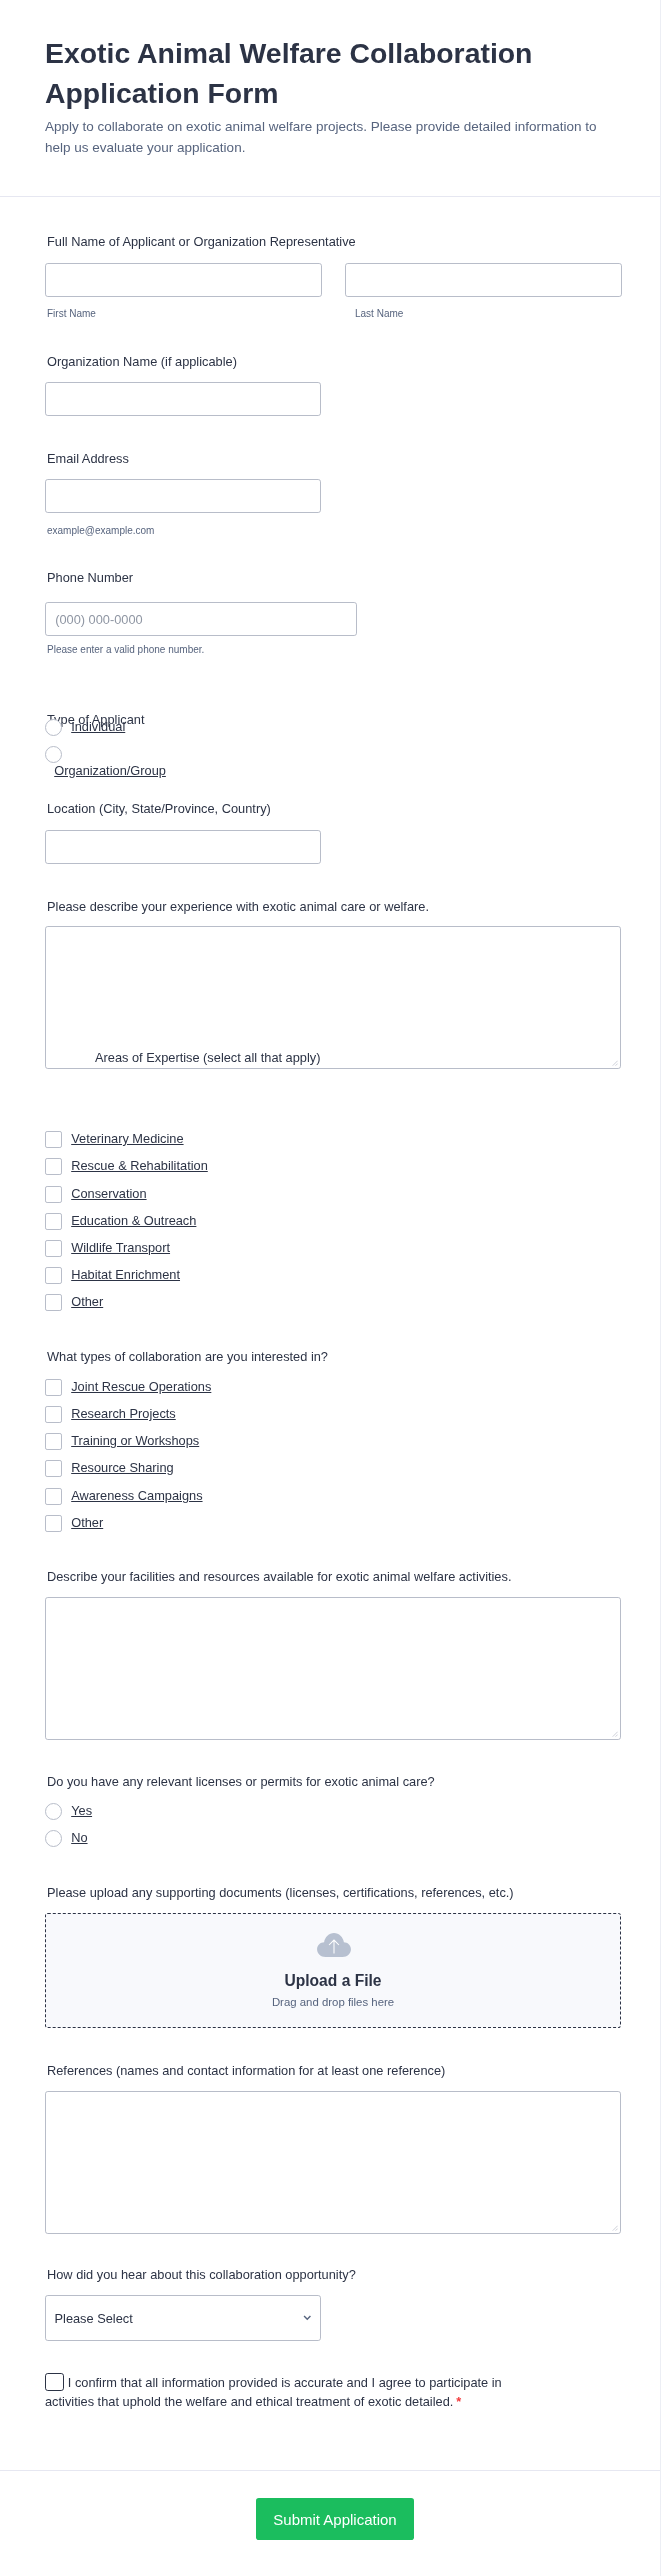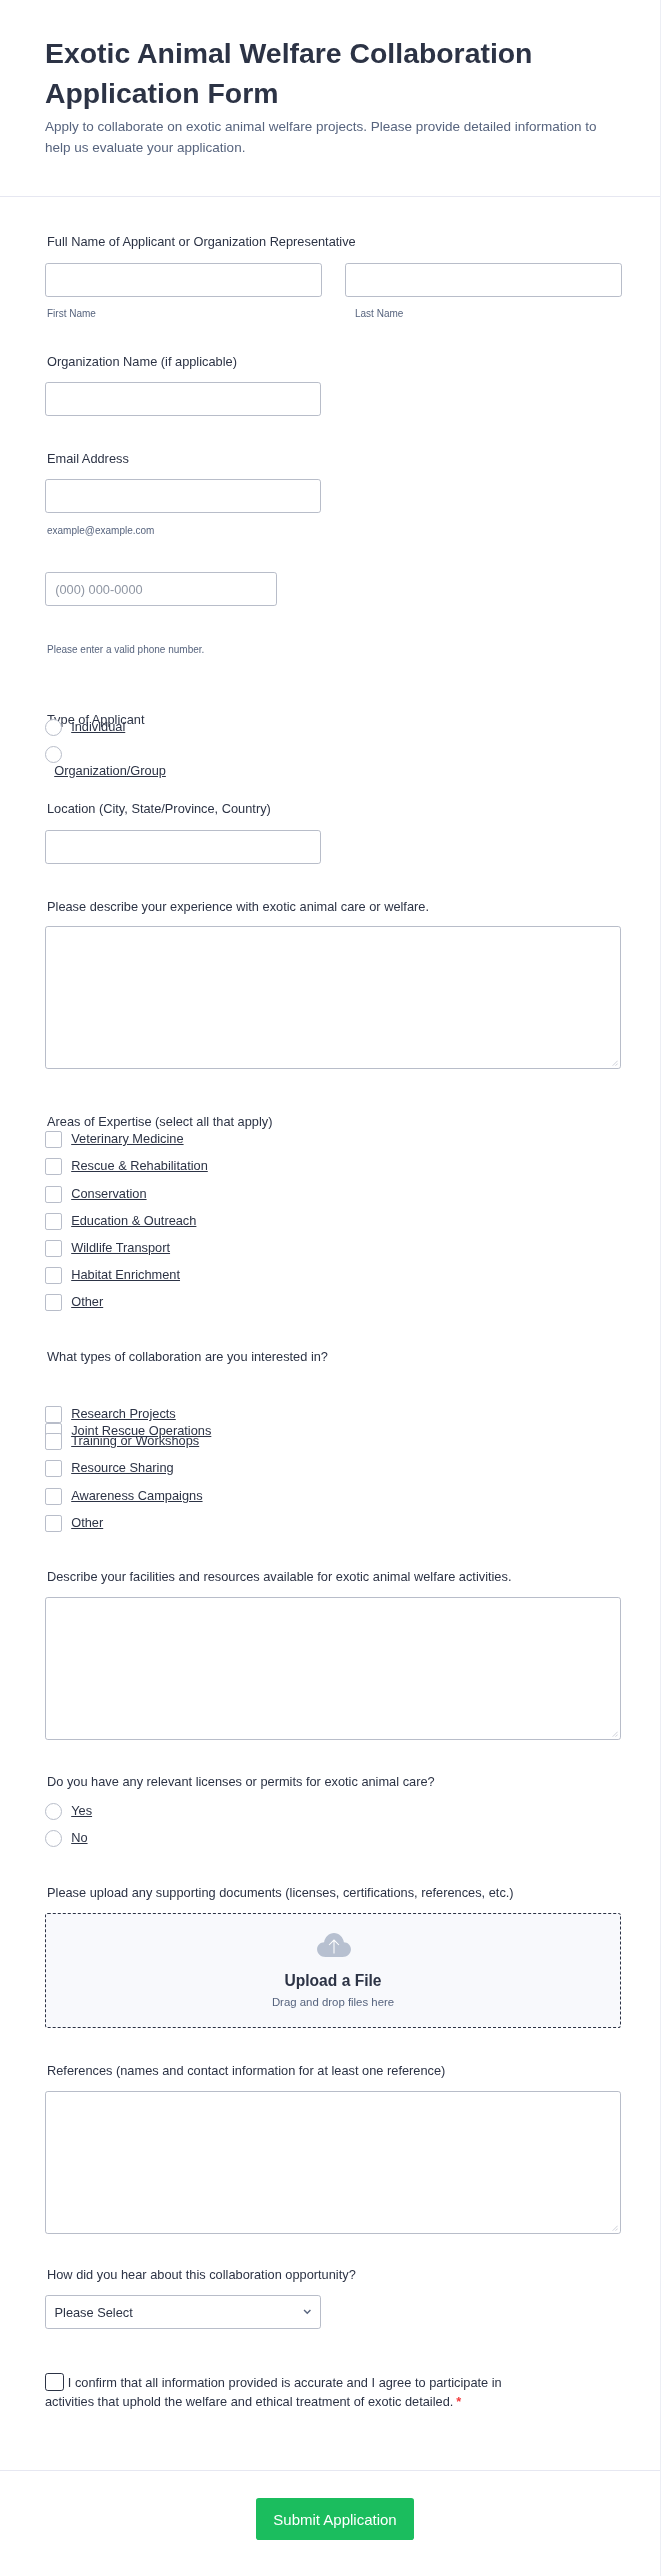--- a/index.html
+++ b/index.html
@@ -51,21 +51,21 @@
   }
   .upload-title {
     position: absolute; left: 0; right: 0; top: 58px; text-align: center;
     font-size: 15.6px; font-weight: 700; color: #2c3345;
   }
   .upload-sub {
     position: absolute; left: 0; right: 0; top: 82px; text-align: center;
     font-size: 11.4px; color: #57647e;
   }
   .select {
-    left: 45px; top: 2295px; width: 276px; height: 34px;
+    left: 45px; top: 2295px; width: 276px; height: 46px;
     border: 0.7px solid #b8bdc9; border-radius: 2.8px; background: #fff;
     display: flex; align-items: center; justify-content: space-between;
     padding: 0 8.5px 0 8.5px;
   }
   .select-text { font-size: 12.8px; color: #2c3345; }
   .confirm {
     left: 45px; top: 2373px; width: 498px;
     font-size: 12.8px; line-height: 19px; color: #2c3345;
   }
   .confirm-box {
@@ -97,21 +97,21 @@
 <div class="abs sublabel" style="left:346px; top:308px;padding-left:9px;">Last Name</div>
 
 <div class="abs label" style="top:353px;">Organization Name (if applicable)</div>
 <div class="abs input" style="left:45px; top:382px; width:276px;"></div>
 
 <div class="abs label" style="top:450px;">Email Address</div>
 <div class="abs input" style="left:45px; top:479px; width:276px;"></div>
 <div class="abs sublabel" style="left:47px; top:525px;">example@example.com</div>
 
 <div class="abs label" style="top:569px;">Phone Number</div>
-<div class="abs input" style="left:45px; top:572px; width:232px;">
+<div class="abs input" style="left:45px; top:602px; width:312px;">
   <div class="placeholder">(000) 000-0000</div>
 </div>
 <div class="abs sublabel" style="left:47px; top:644px;">Please enter a valid phone number.</div>
 
 <div class="abs label" style="top:689px;margin-top:22px;">Type of Applicant</div>
 <div class="abs opt" style="top:719px;">
   <span class="radio"></span>
   <span class="opt-label">Individual</span>
 </div>
 <div class="abs opt" style="top:746px;flex-direction:column;">
@@ -122,21 +122,21 @@
 <div class="abs label" style="top:800px;">Location (City, State/Province, Country)</div>
 <div class="abs input" style="left:45px; top:830px; width:276px;"></div>
 
 <div class="abs label" style="top:898px;">Please describe your experience with exotic animal care or welfare.</div>
 <div class="abs textarea" style="top:926px;">
   <svg class="resize" viewBox="0 0 9 9">
       <path d="M8 1 L1 8 M8 5 L5 8" stroke="#b8bdc9" stroke-width="1"></path>
     </svg>
 </div>
 
-<div class="abs label" style="top:1113px;">Areas of Expertise (select all that apply)</div>
+<div class="abs label" style="top:1049px;margin-left:48px;">Areas of Expertise (select all that apply)</div>
 <div class="abs opt" style="top:1131px;">
   <span class="checkbox"></span>
   <span class="opt-label">Veterinary Medicine</span>
 </div>
 <div class="abs opt" style="top:1158px;">
   <span class="checkbox"></span>
   <span class="opt-label">Rescue &amp; Rehabilitation</span>
 </div>
 <div class="abs opt" style="top:1186px;">
   <span class="checkbox"></span>
@@ -153,21 +153,21 @@
 <div class="abs opt" style="top:1267px;">
   <span class="checkbox"></span>
   <span class="opt-label">Habitat Enrichment</span>
 </div>
 <div class="abs opt" style="top:1294px;">
   <span class="checkbox"></span>
   <span class="opt-label">Other</span>
 </div>
 
 <div class="abs label" style="top:1348px;">What types of collaboration are you interested in?</div>
-<div class="abs opt" style="top:1379px;margin-top:44px;">
+<div class="abs opt" style="top:1379px;">
   <span class="checkbox"></span>
   <span class="opt-label">Joint Rescue Operations</span>
 </div>
 <div class="abs opt" style="top:1406px;">
   <span class="checkbox"></span>
   <span class="opt-label">Research Projects</span>
 </div>
 <div class="abs opt" style="top:1433px;">
   <span class="checkbox"></span>
   <span class="opt-label">Training or Workshops</span>

